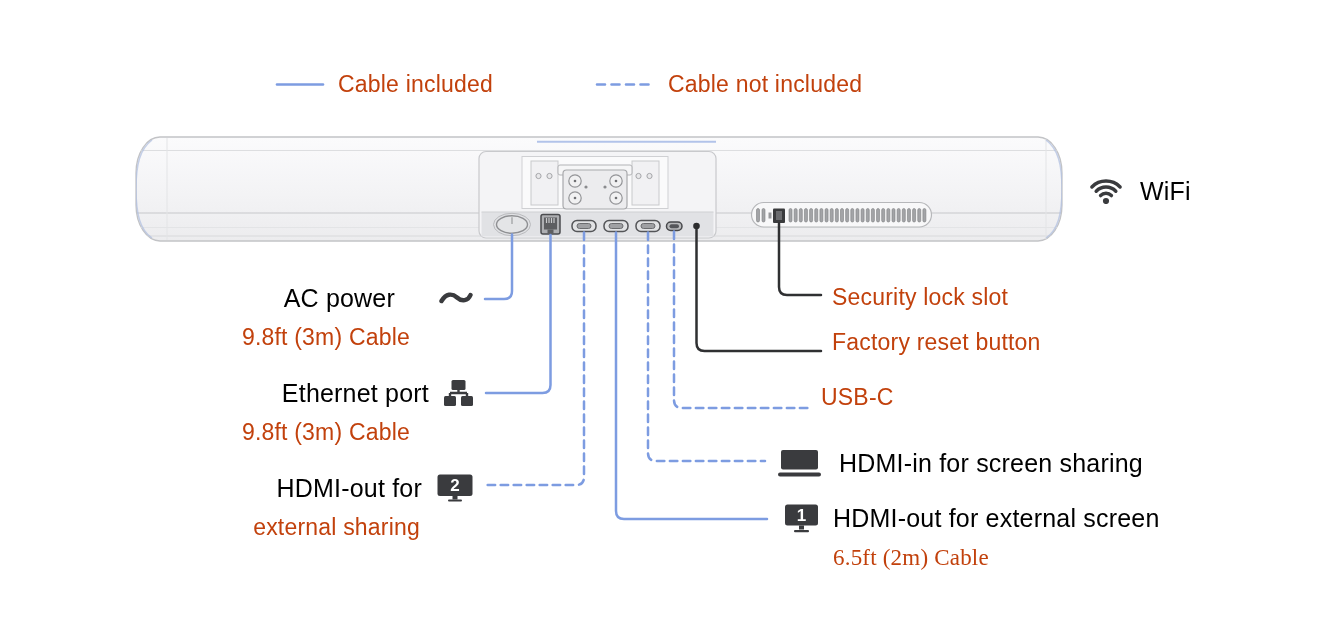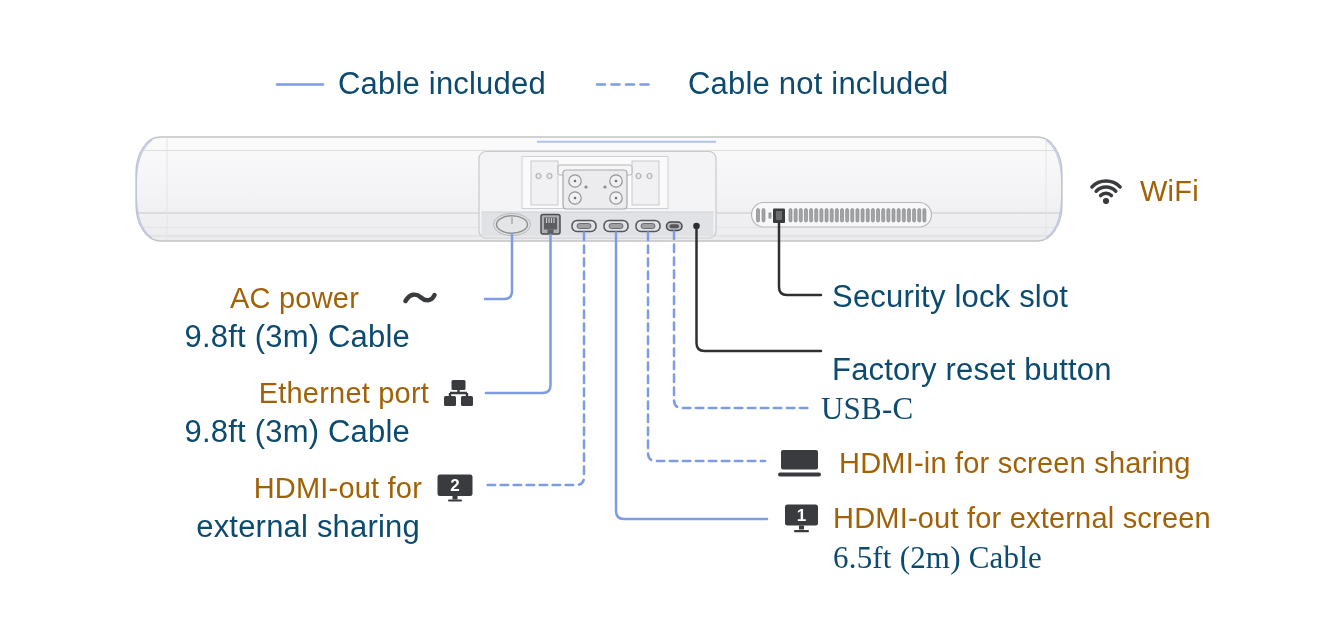--- a/index.html
+++ b/index.html
@@ -1,28 +1,28 @@
 <!DOCTYPE html>
 <html><head>
 <meta charset="utf-8">
 <style>
   html,body{margin:0;padding:0;background:#ffffff;}
   body{
     position:relative;width:1320px;height:640px;overflow:hidden;
     font-family:"Liberation Sans", sans-serif;
   }
   .lbl{
-    position:absolute;font-size:31px;line-height:30px;color:#0c4a6e;
+    position:absolute;font-size:23px;line-height:30px;color:#c2410c;
     white-space:nowrap;letter-spacing:.2px;
   }
   .row{
     position:absolute;display:flex;align-items:center;height:30px;
   }
   .row .txt{
-    font-size:29px;line-height:30px;color:#a16207;white-space:nowrap;letter-spacing:.2px;
+    font-size:25px;line-height:30px;color:#000000;white-space:nowrap;letter-spacing:.2px;
   } .gap15{gap:15px;} .gap11{gap:18px;} .gap16{gap:16px;}
   svg{display:block;}
   #scene{position:absolute;left:0;top:0;}
 </style>
 </head>
 <body>
 
 <svg id="scene" width="1320" height="640" viewBox="0 0 1320 640">
   <defs>
     <linearGradient id="bodyGrad" x1="0" y1="0" x2="0" y2="1">
@@ -164,23 +164,23 @@
     <path d="M616,232.5 V511 Q616,519 624,519 H767" stroke="#7d9ce1"></path>
     <path d="M584,232.5 V477 Q584,485 576,485 H486" stroke="#7d9ce1" stroke-dasharray="7.5 5.5"></path>
     <path d="M648,232.5 V453 Q648,461 656,461 H765" stroke="#7d9ce1" stroke-dasharray="7.5 5.5"></path>
     <path d="M674,231.5 V400 Q674,408 682,408 H810" stroke="#7d9ce1" stroke-dasharray="7.5 5.5"></path>
     <path d="M696.5,229.5 V343 Q696.5,351 704.5,351 H821" stroke="#2f3032"></path>
     <path d="M779,223.5 V287 Q779,295 787,295 H821" stroke="#2f3032"></path>
   </g>
 </svg>
 
 <div class="lbl" style="left:338px;top:69px;">Cable included</div>
-<div class="lbl" style="left:668px;top:69px;margin-left:20px;">Cable not included</div>
-
-<div class="row gap15" style="right:883px;top:283px;gap:44px;">
+<div class="lbl" style="left:668px;top:69px;">Cable not included</div>
+
+<div class="row gap15" style="right:847px;top:283px;gap:44px;">
   <span class="txt">AC power</span>
   <svg width="34" height="16" viewBox="0 0 34 16">
     <path d="M2.5,11 C7,3.5 13,3 18,7.5 C23,12 29,11 31.5,5" fill="none" stroke="#3a3b3e" stroke-width="4.4" stroke-linecap="round"></path>
   </svg>
 </div>
 <div class="lbl" style="right:910px;top:322px;">9.8ft (3m) Cable</div>
 
 <div class="row gap15" style="right:847px;top:378px;">
   <span class="txt">Ethernet port</span>
   <svg width="29" height="26" viewBox="0 0 29 26">
@@ -197,22 +197,22 @@
   <svg width="36" height="28" viewBox="0 0 36 28">
     <rect x="0.5" y="0.5" width="35" height="21.5" rx="2.5" fill="#3a3b3e"></rect>
     <text x="18" y="17" text-anchor="middle" font-size="17" font-weight="bold" fill="#ffffff" font-family="Liberation Sans, sans-serif">2</text>
     <rect x="15.5" y="22" width="5" height="3.5" fill="#3a3b3e"></rect>
     <rect x="11" y="25.5" width="14" height="2" rx="1" fill="#3a3b3e"></rect>
   </svg>
 </div>
 <div class="lbl" style="right:900px;top:512px;">external sharing</div>
 
 <div class="lbl" style="left:832px;top:282px;">Security lock slot</div>
-<div class="lbl" style="left:832px;top:355px;">Factory reset button</div>
-<div class="lbl" style="left:821px;top:394px;font-family:Liberation Serif, serif;">USB-C</div>
+<div class="lbl" style="left:832px;top:327px;">Factory reset button</div>
+<div class="lbl" style="left:821px;top:382px;">USB-C</div>
 
 <div class="row gap11" style="left:778px;top:448px;">
   <svg width="43" height="27" viewBox="0 0 43 27">
     <rect x="3" y="0" width="37" height="19.5" rx="2" fill="#3a3b3e"></rect>
     <rect x="0" y="22.5" width="43" height="4" rx="2" fill="#3a3b3e"></rect>
   </svg>
   <span class="txt">HDMI-in for screen sharing</span>
 </div>
 
 <div class="row gap15" style="left:785px;top:503px;">

